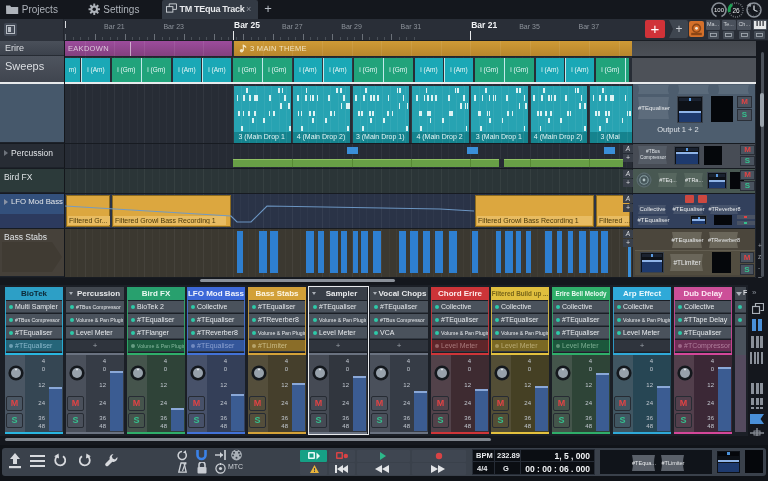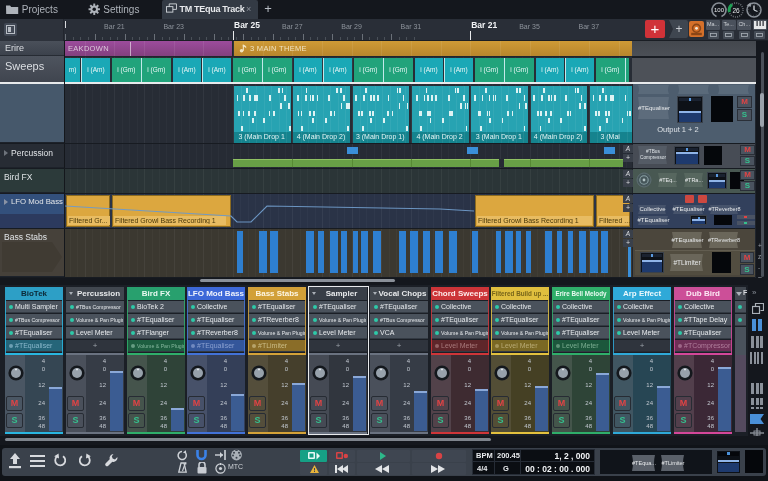--- a/index.html
+++ b/index.html
@@ -1392,21 +1392,21 @@
 <div class="t" style="left:398px;top:358px;width:12px;text-align:right;color:#c2c8d0;font-size:6px;">4</div>
 <div class="t" style="left:398px;top:366px;width:12px;text-align:right;color:#c2c8d0;font-size:6px;">0</div>
 <div class="t" style="left:398px;top:382px;width:12px;text-align:right;color:#c2c8d0;font-size:6px;">12</div>
 <div class="t" style="left:398px;top:400px;width:12px;text-align:right;color:#c2c8d0;font-size:6px;">24</div>
 <div class="t" style="left:398px;top:415px;width:12px;text-align:right;color:#c2c8d0;font-size:6px;">36</div>
 <div class="t" style="left:398px;top:423px;width:12px;text-align:right;color:#c2c8d0;font-size:6px;">48</div>
 <div style="position:absolute;left:414px;top:391px;width:13px;height:40px;background:#3b5c92;"></div>
 <div style="position:absolute;left:414px;top:391px;width:13px;height:2px;background:#8aa8d8;"></div>
 <div style="position:absolute;left:370px;top:432px;width:58px;height:2px;background:#6a7280;"></div>
 <div style="position:absolute;left:431px;top:287px;width:58px;height:13px;background:#cc3438;"></div>
-<div class="t" style="left:431px;top:288px;width:58px;text-align:center;color:#fdeaea;font-size:8px;font-weight:bold;line-height:12px;">Chord Sweeps</div>
+<div class="t" style="left:431px;top:288px;width:58px;text-align:center;color:#fdeaea;font-size:8px;font-weight:bold;line-height:12px;">Chord Erire</div>
 <div style="position:absolute;left:431px;top:301px;width:58px;height:12px;background:#4a525c;border-bottom:1px solid #333a43;"></div>
 <div style="position:absolute;left:435px;top:305px;width:4px;height:4px;background:#2ec9a8;border-radius:50%;"></div>
 <div class="t" style="left:441px;top:301px;width:47px;color:#e6e9ec;font-size:7px;line-height:12px;overflow:hidden;">Collective</div>
 <div style="position:absolute;left:431px;top:314px;width:58px;height:12px;background:#4a525c;border-bottom:1px solid #333a43;"></div>
 <div style="position:absolute;left:435px;top:318px;width:4px;height:4px;background:#2ec9a8;border-radius:50%;"></div>
 <div class="t" style="left:441px;top:314px;width:47px;color:#e6e9ec;font-size:7px;line-height:12px;overflow:hidden;">#TEqualiser</div>
 <div style="position:absolute;left:431px;top:327px;width:58px;height:12px;background:#4a525c;border-bottom:1px solid #333a43;"></div>
 <div style="position:absolute;left:435px;top:331px;width:4px;height:4px;background:#2ec9a8;border-radius:50%;"></div>
 <div class="t" style="left:441px;top:327px;width:47px;color:#e6e9ec;font-size:5.2px;line-height:12px;overflow:hidden;">Volume &amp; Pan Plugin</div>
 <div style="position:absolute;left:431px;top:340px;width:58px;height:12px;background:#5e262a;border-bottom:1px solid #333a43;"></div>
@@ -1539,21 +1539,21 @@
 <div class="t" style="left:641px;top:358px;width:12px;text-align:right;color:#c2c8d0;font-size:6px;">4</div>
 <div class="t" style="left:641px;top:366px;width:12px;text-align:right;color:#c2c8d0;font-size:6px;">0</div>
 <div class="t" style="left:641px;top:382px;width:12px;text-align:right;color:#c2c8d0;font-size:6px;">12</div>
 <div class="t" style="left:641px;top:400px;width:12px;text-align:right;color:#c2c8d0;font-size:6px;">24</div>
 <div class="t" style="left:641px;top:415px;width:12px;text-align:right;color:#c2c8d0;font-size:6px;">36</div>
 <div class="t" style="left:641px;top:423px;width:12px;text-align:right;color:#c2c8d0;font-size:6px;">48</div>
 <div style="position:absolute;left:657px;top:386px;width:13px;height:45px;background:#3b5c92;"></div>
 <div style="position:absolute;left:657px;top:386px;width:13px;height:2px;background:#8aa8d8;"></div>
 <div style="position:absolute;left:613px;top:432px;width:58px;height:2px;background:#2fa9d8;"></div>
 <div style="position:absolute;left:674px;top:287px;width:58px;height:13px;background:#cc4f98;"></div>
-<div class="t" style="left:674px;top:288px;width:58px;text-align:center;color:#fdeaf5;font-size:8px;font-weight:bold;line-height:12px;">Dub Bird</div>
+<div class="t" style="left:674px;top:288px;width:58px;text-align:center;color:#fdeaf5;font-size:8px;font-weight:bold;line-height:12px;">Dub Delay</div>
 <div style="position:absolute;left:674px;top:301px;width:58px;height:12px;background:#4a525c;border-bottom:1px solid #333a43;"></div>
 <div style="position:absolute;left:678px;top:305px;width:4px;height:4px;background:#2ec9a8;border-radius:50%;"></div>
 <div class="t" style="left:684px;top:301px;width:47px;color:#e6e9ec;font-size:7px;line-height:12px;overflow:hidden;">Collective</div>
 <div style="position:absolute;left:674px;top:314px;width:58px;height:12px;background:#4a525c;border-bottom:1px solid #333a43;"></div>
 <div style="position:absolute;left:678px;top:318px;width:4px;height:4px;background:#2ec9a8;border-radius:50%;"></div>
 <div class="t" style="left:684px;top:314px;width:47px;color:#e6e9ec;font-size:7px;line-height:12px;overflow:hidden;">#TTape Delay</div>
 <div style="position:absolute;left:674px;top:327px;width:58px;height:12px;background:#4a525c;border-bottom:1px solid #333a43;"></div>
 <div style="position:absolute;left:678px;top:331px;width:4px;height:4px;background:#2ec9a8;border-radius:50%;"></div>
 <div class="t" style="left:684px;top:327px;width:47px;color:#e6e9ec;font-size:7px;line-height:12px;overflow:hidden;">#TEqualiser</div>
 <div style="position:absolute;left:674px;top:340px;width:58px;height:12px;background:#6e2f56;border-bottom:1px solid #333a43;"></div>
@@ -1725,25 +1725,25 @@
 <div style="position:absolute;left:412px;top:463px;width:54px;height:12px;background:#3f4651;border-radius:1px;"></div>
 <svg style="position:absolute;left:431px;top:465px;width:14px;height:8px;" viewBox="0 0 14 8">
       <path d="M0 0 l7 4 l-7 4 z" fill="#e2e4e7"></path>
       <path d="M7 0 l7 4 l-7 4 z" fill="#e2e4e7"></path>
     </svg>
 <div style="position:absolute;left:472px;top:449px;width:123px;height:26px;background:#0b0e13;border:1px solid #262c36;"></div>
 <div style="position:absolute;left:472px;top:461px;width:123px;height:1px;background:#262c36;"></div>
 <div style="position:absolute;left:494px;top:449px;width:1px;height:26px;background:#262c36;"></div>
 <div style="position:absolute;left:520px;top:449px;width:1px;height:26px;background:#262c36;"></div>
 <div class="t" style="left:476px;top:451px;color:#e8eaed;font-size:7.5px;font-weight:bold;">BPM</div>
-<div class="t" style="left:497px;top:451px;color:#e8eaed;font-size:7.5px;font-weight:bold;">200.45</div>
-<div class="t" style="left:522px;top:451px;width:68px;text-align:right;color:#f2f4f6;font-size:8.5px;font-weight:bold;">1, 2 , 000</div>
+<div class="t" style="left:497px;top:451px;color:#e8eaed;font-size:7.5px;font-weight:bold;">232.89</div>
+<div class="t" style="left:522px;top:451px;width:68px;text-align:right;color:#f2f4f6;font-size:8.5px;font-weight:bold;">1, 5 , 000</div>
 <div class="t" style="left:477px;top:464px;color:#e8eaed;font-size:7.5px;font-weight:bold;">4/4</div>
 <div class="t" style="left:503px;top:464px;color:#e8eaed;font-size:7.5px;font-weight:bold;">G</div>
-<div class="t" style="left:522px;top:464px;width:68px;text-align:right;color:#f2f4f6;font-size:8.5px;font-weight:bold;">00 : 02 : 00 . 000</div>
+<div class="t" style="left:522px;top:464px;width:68px;text-align:right;color:#f2f4f6;font-size:8.5px;font-weight:bold;">00 : 00 : 06 . 000</div>
 <div style="position:absolute;left:600px;top:450px;width:112px;height:24px;background:#10141a;"></div>
 <svg style="position:absolute;left:630px;top:455px;width:28px;height:16px;" viewBox="0 0 28 16" preserveAspectRatio="none">
       <path d="M2 0 h23 q-2 8.0 0 16 h-23 q2 -8.0 0 -16 z" fill="#5a6069"></path>
     </svg>
 <div class="t" style="left:630px;top:455px;width:28px;height:16px;text-align:center;line-height:16px;color:#e8eaec;font-size:5.5px;">#TEqua...</div>
 <svg style="position:absolute;left:659px;top:455px;width:28px;height:16px;" viewBox="0 0 28 16" preserveAspectRatio="none">
       <path d="M2 0 h23 q-2 8.0 0 16 h-23 q2 -8.0 0 -16 z" fill="#5a6069"></path>
     </svg>
 <div class="t" style="left:659px;top:455px;width:28px;height:16px;text-align:center;line-height:16px;color:#e8eaec;font-size:5.5px;">#TLimiter</div>
 <div style="position:absolute;left:716px;top:450px;width:25px;height:24px;background:#0d1117;border:1px solid #3a414b;"></div>

